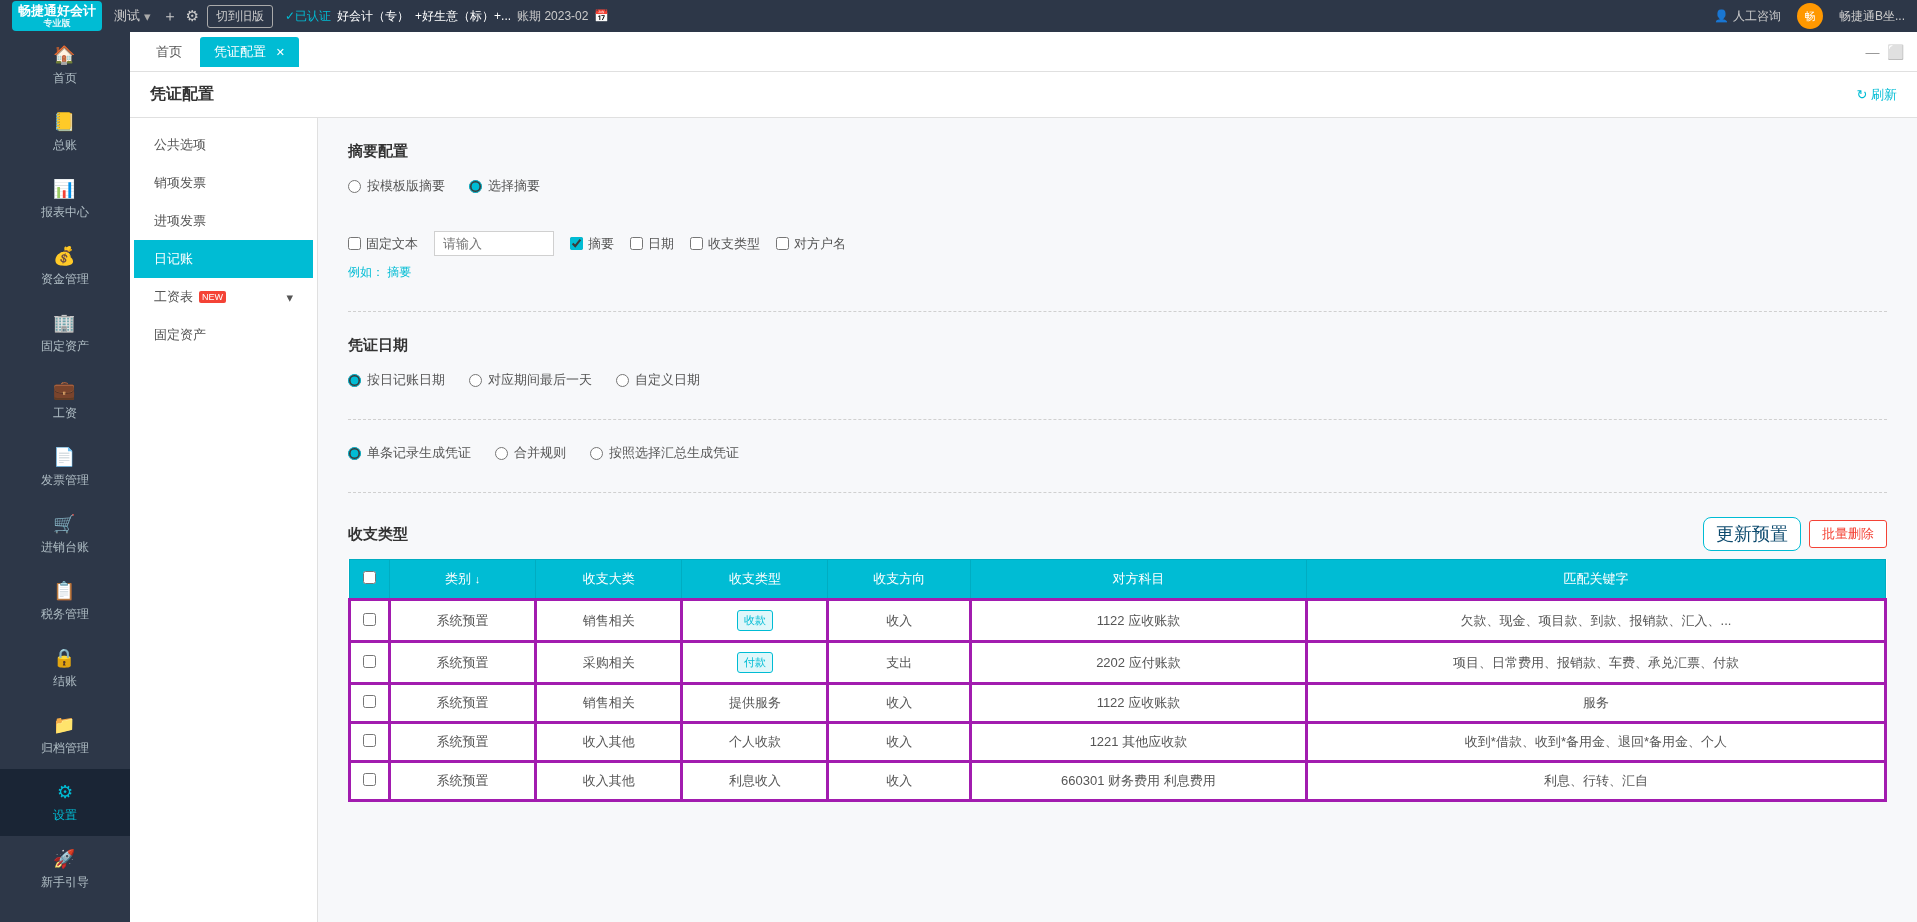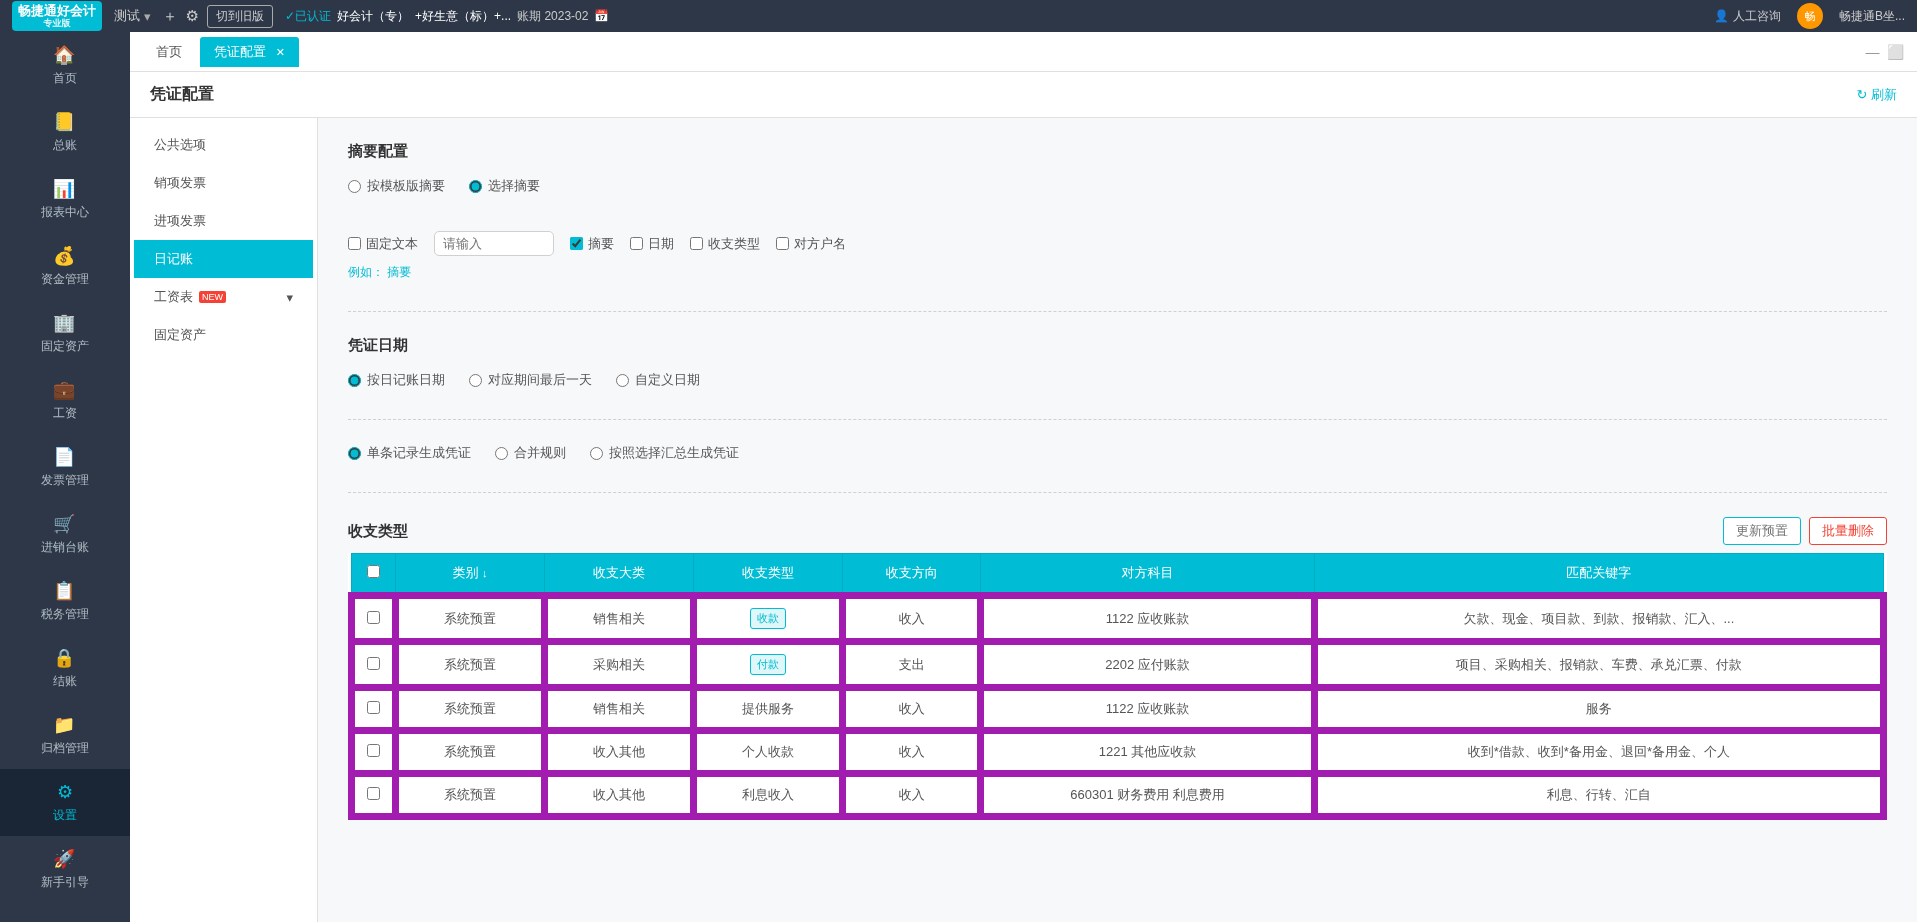--- a/index.html
+++ b/index.html
@@ -272,21 +272,21 @@
       display: flex;
       align-items: center;
       gap: 5px;
       cursor: pointer;
       font-size: 13px;
       color: #555;
     }
     .checkbox-input { accent-color: #00bcd4; cursor: pointer; }
     .text-input {
       border: 1px solid #d0d0d0;
-      border-radius: 5px;
+      border-radius: 0;
       padding: 4px 8px;
       font-size: 13px;
       width: 120px;
       color: #999;
       outline: none;
     }
 
     .example-text {
       color: #00bcd4;
       font-size: 12px;
@@ -297,25 +297,25 @@
     .table-header-row {
       display: flex;
       align-items: center;
       justify-content: flex-end;
       margin-bottom: 8px;
       gap: 8px;
     }
     .btn-update {
       background: #fff;
       border: 1px solid #00bcd4;
-      color: #737373;
+      color: #0c4a6e;
       padding: 4px 12px;
-      border-radius: 3px;
-      cursor: pointer;
-      font-size: 13px;
+      border-radius: 8px;
+      cursor: pointer;
+      font-size: 18px;
     }
     .btn-delete {
       background: #fff;
       border: 1px solid #f44336;
       color: #f44336;
       padding: 4px 12px;
       border-radius: 3px;
       cursor: pointer;
       font-size: 13px;
     }
@@ -331,21 +331,21 @@
       padding: 10px 12px;
       font-size: 13px;
       font-weight: normal;
       text-align: center;
       border: 1px solid #00acc1;
     }
     .data-table td {
       padding: 9px 12px;
       font-size: 13px;
       text-align: center;
-      border: 7px solid #a21caf;
+      border: 3px solid #a21caf;
       color: #555;
     }
     .data-table .checkbox-cell { width: 40px; }
 
     .tag-preset {
       display: inline-block;
       background: #e0f7fa;
       color: #00bcd4;
       border: 1px solid #00bcd4;
       border-radius: 3px;
@@ -627,21 +627,21 @@
       <td class="checkbox-cell">
         <input type="checkbox" style="">
       </td>
       <td>系统预置</td>
       <td>采购相关</td>
       <td>
         <span class="tag-preset">付款</span>
       </td>
       <td>支出</td>
       <td>2202 应付账款</td>
-      <td class="keyword-cell">项目、采购相关、报销款、车费、承兑汇票、付款</td>
+      <td class="keyword-cell">项目、日常费用、报销款、车费、承兑汇票、付款</td>
     </tr>
                   <tr>
       <td class="checkbox-cell">
         <input type="checkbox" style="">
       </td>
       <td>系统预置</td>
       <td>销售相关</td>
       <td>
         提供服务
       </td>

